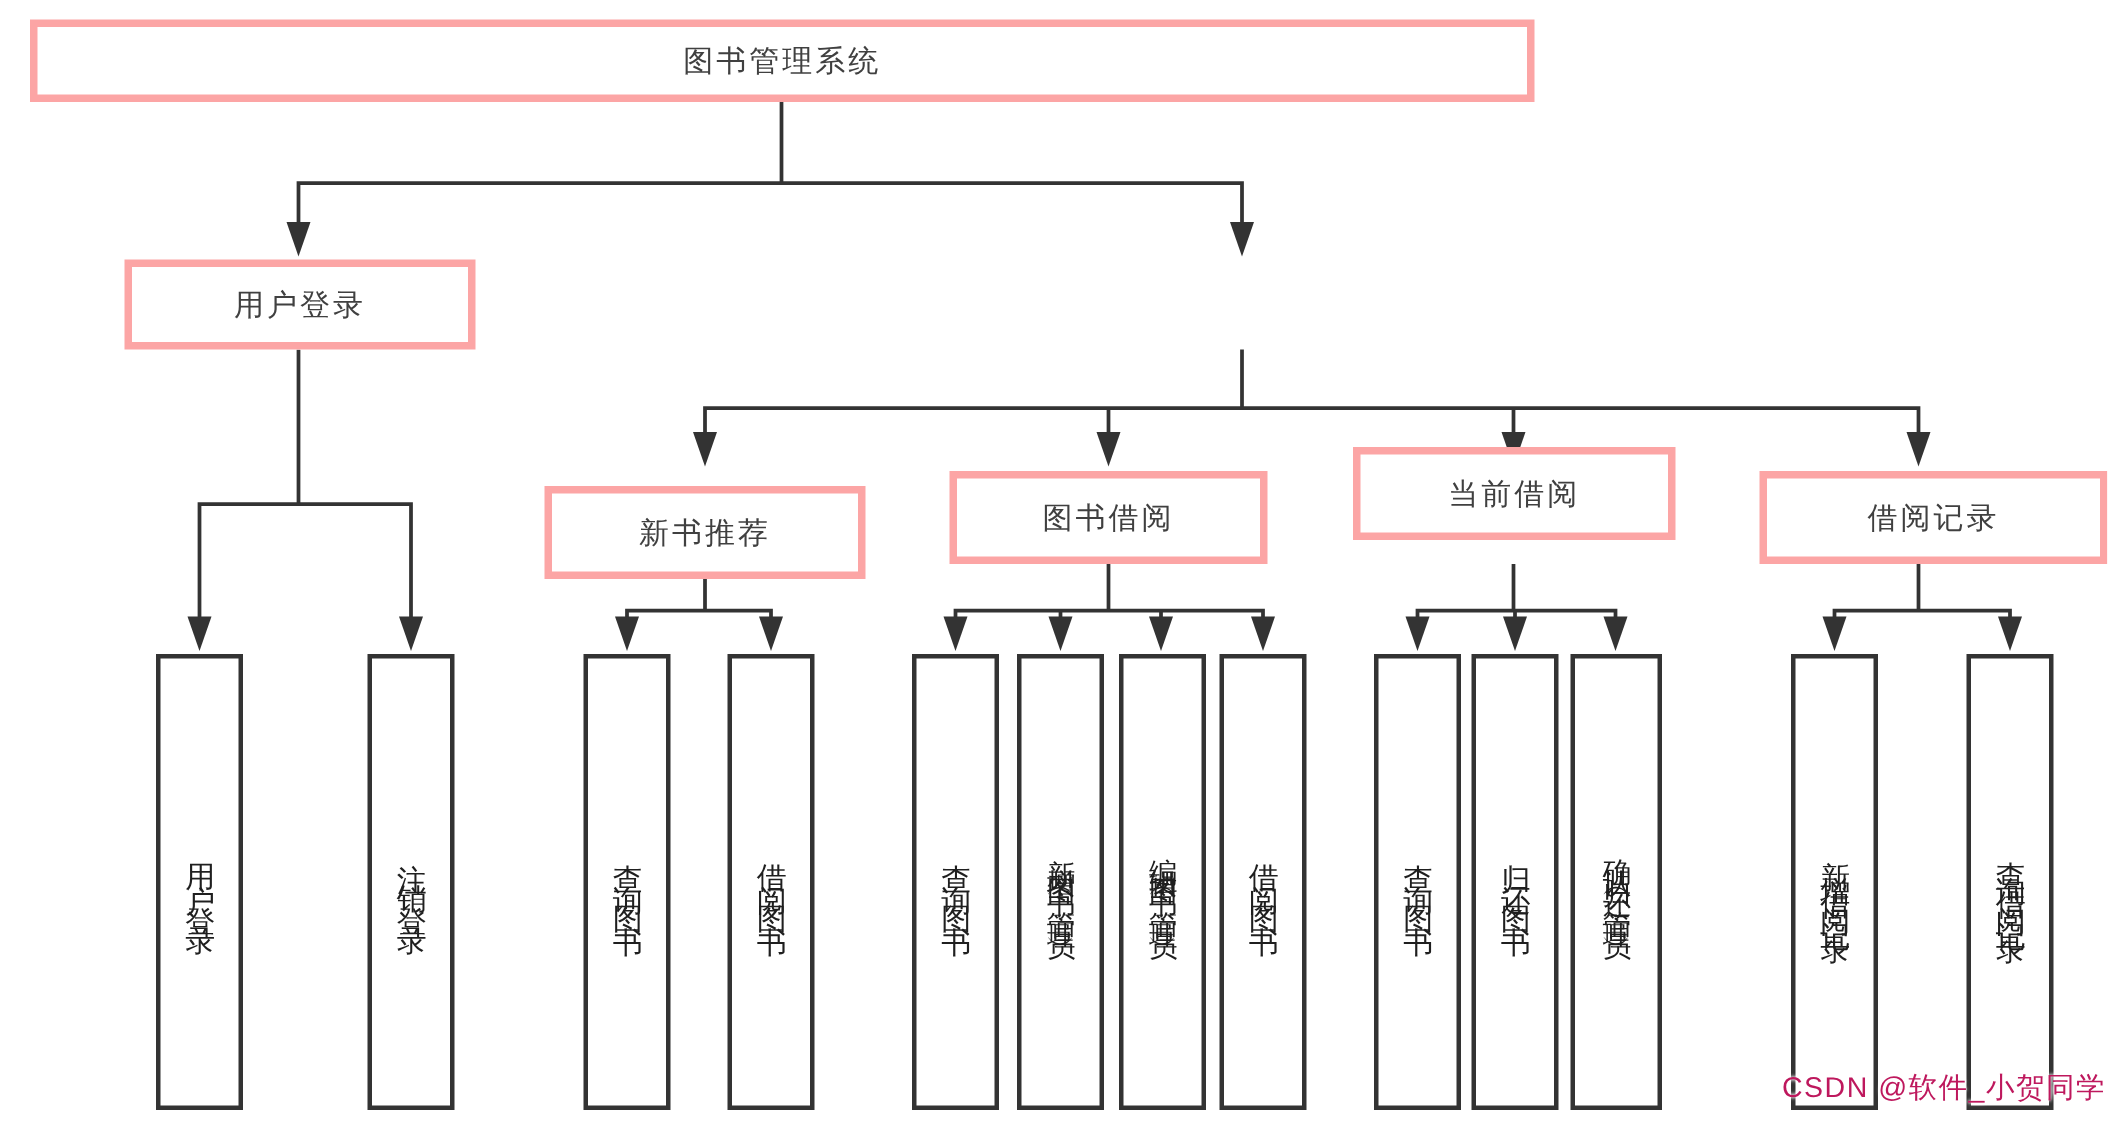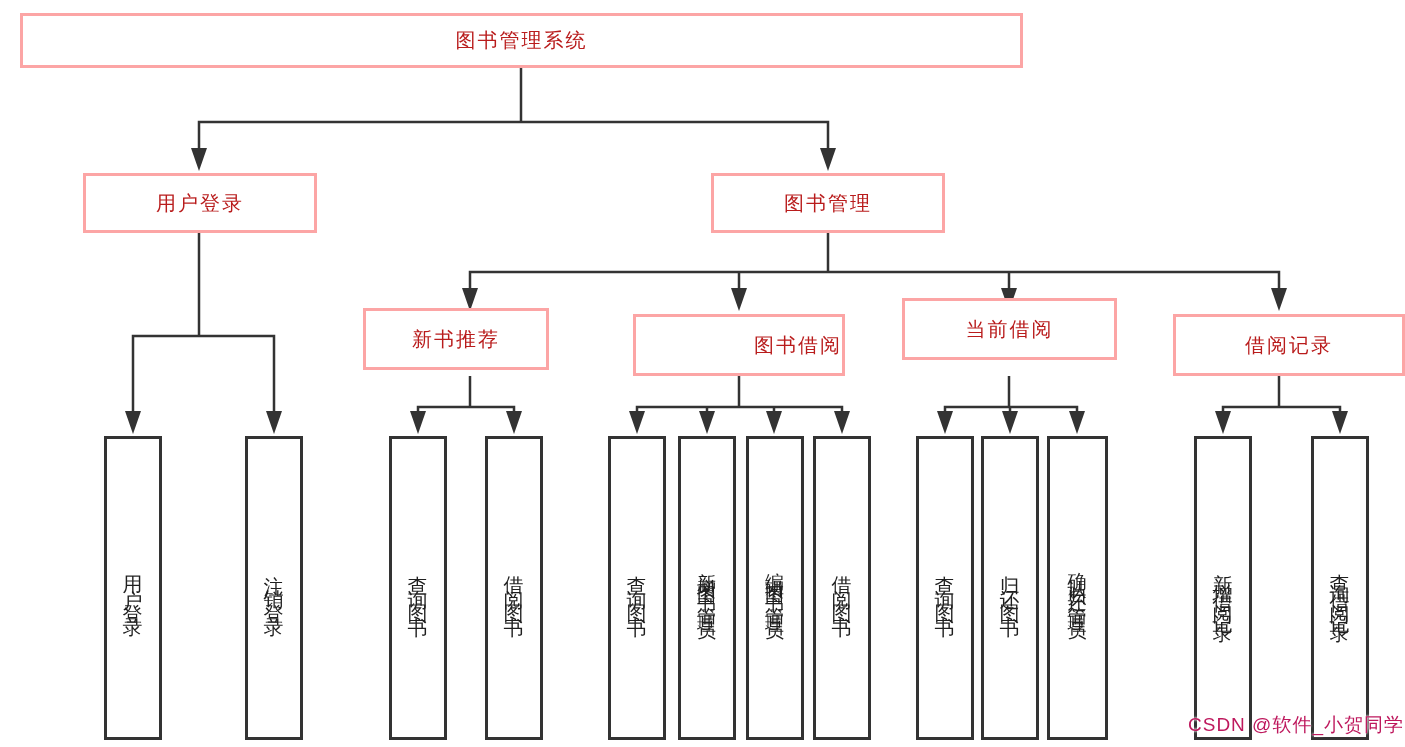--- a/index.html
+++ b/index.html
@@ -3,22 +3,22 @@
 <meta charset="utf-8">
 <style>
   html,body{margin:0;padding:0;background:#fff;}
   #canvas{
     position:relative;width:1405px;height:747px;background:#ffffff;
     font-family:"Liberation Sans","DejaVu Sans",sans-serif;overflow:hidden;
   }
   #wires{position:absolute;left:0;top:0;width:1405px;height:747px;}
   .box{
     position:absolute;box-sizing:border-box;background:#ffffff;
-    border:3px solid #fca5a5;display:flex;align-items:center;justify-content:center;
-    color:#b91c1c;font-size:20px;letter-spacing:2px;
+    border:5px solid #fca5a5;display:flex;align-items:center;justify-content:center;
+    color:#404040;font-size:20px;letter-spacing:2px;
   }
   .leaf{
     position:absolute;box-sizing:border-box;background:#ffffff;
     border:3px solid #333333;top:436px;height:304px;width:58px;
     display:flex;align-items:center;justify-content:center;color:#1f1f1f;
   }
   .vtext{
     writing-mode:vertical-rl;text-orientation:mixed;
     font-size:20px;line-height:1;white-space:nowrap;
   }
@@ -88,28 +88,25 @@
     </g>
   </svg>
 
   <div class="box" style="left:20px;top:13px;width:1003px;height:55px;">
     <span>图书管理系统</span>
   </div>
 
   <div class="box" style="left:83px;top:173px;width:234px;height:60px;">
     <span>用户登录</span>
   </div>
-  <div class="box" style="left:711px;top:173px;width:234px;height:60px;">
-    <span>图书管理</span>
-  </div>
 
-  <div class="box" style="left:363px;top:308px;width:186px;height:62px;">
+  <div class="box" style="left:363px;top:324px;width:214px;height:62px;">
     <span>新书推荐</span>
   </div>
-  <div class="box" style="left:633px;top:314px;width:212px;height:62px;justify-content:flex-end;">
+  <div class="box" style="left:633px;top:314px;width:212px;height:62px;">
     <span>图书借阅</span>
   </div>
   <div class="box" style="left:902px;top:298px;width:215px;height:62px;">
     <span>当前借阅</span>
   </div>
   <div class="box" style="left:1173px;top:314px;width:232px;height:62px;">
     <span>借阅记录</span>
   </div>
 
   <div class="leaf" style="left:104px;">

